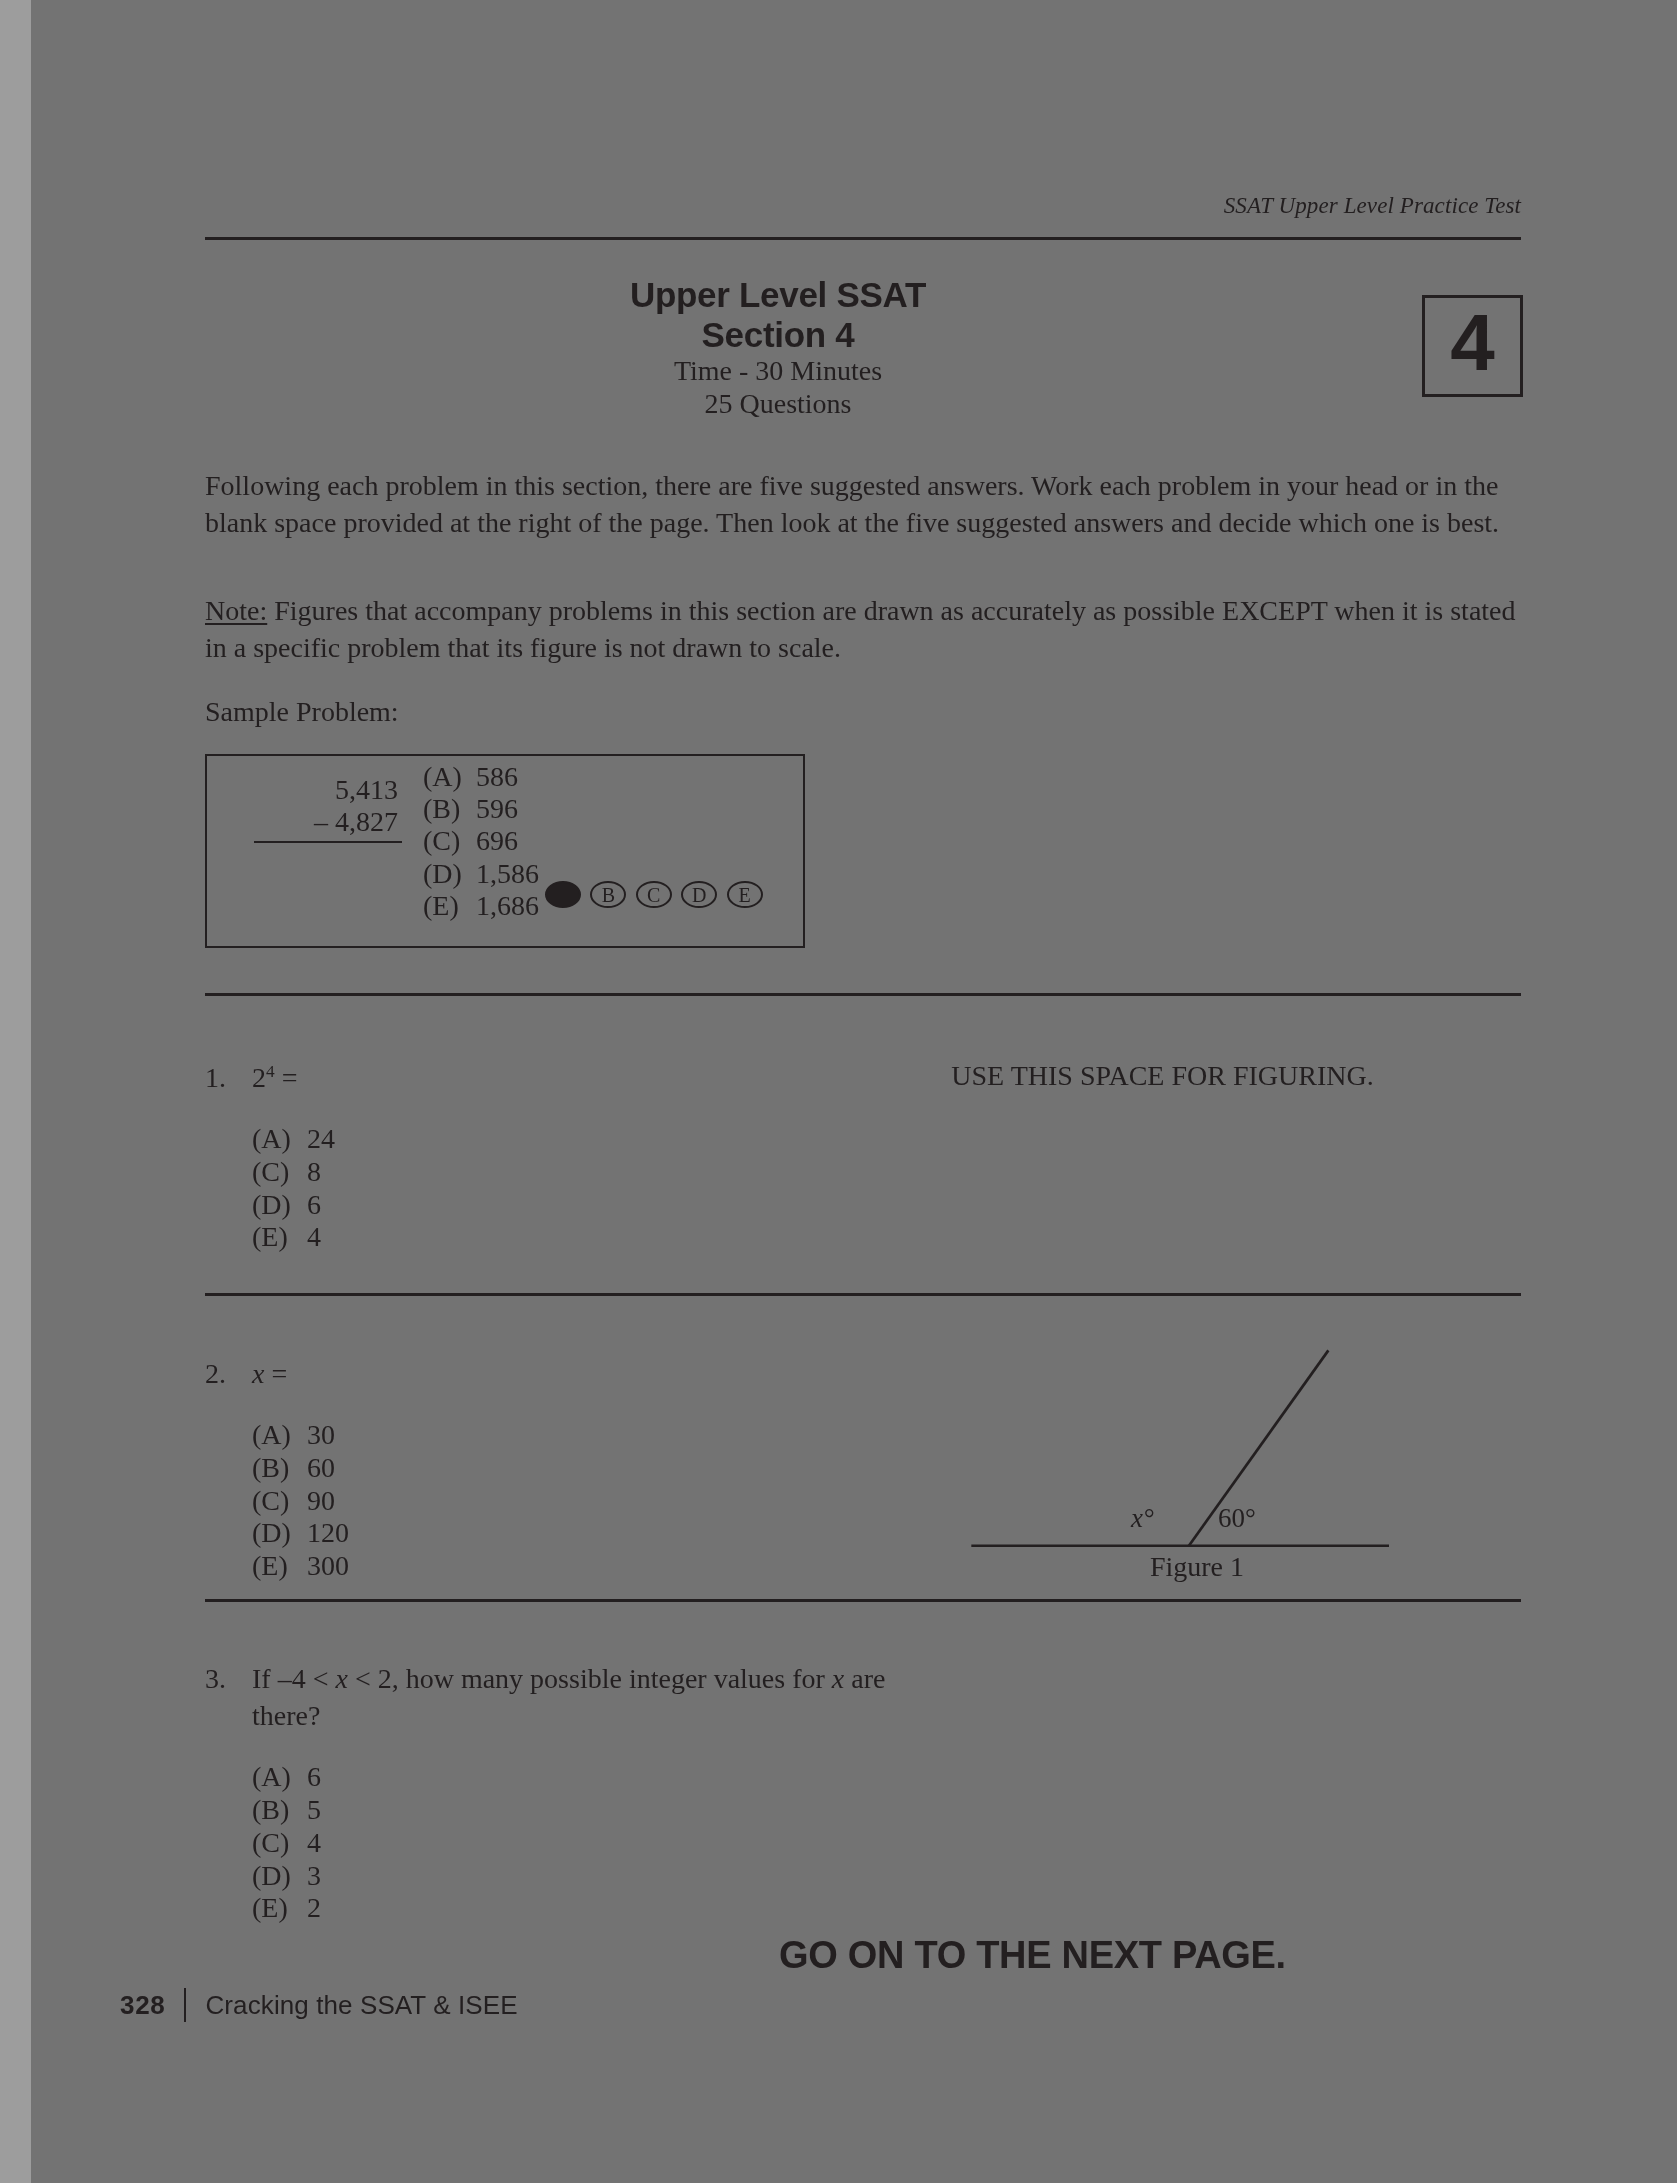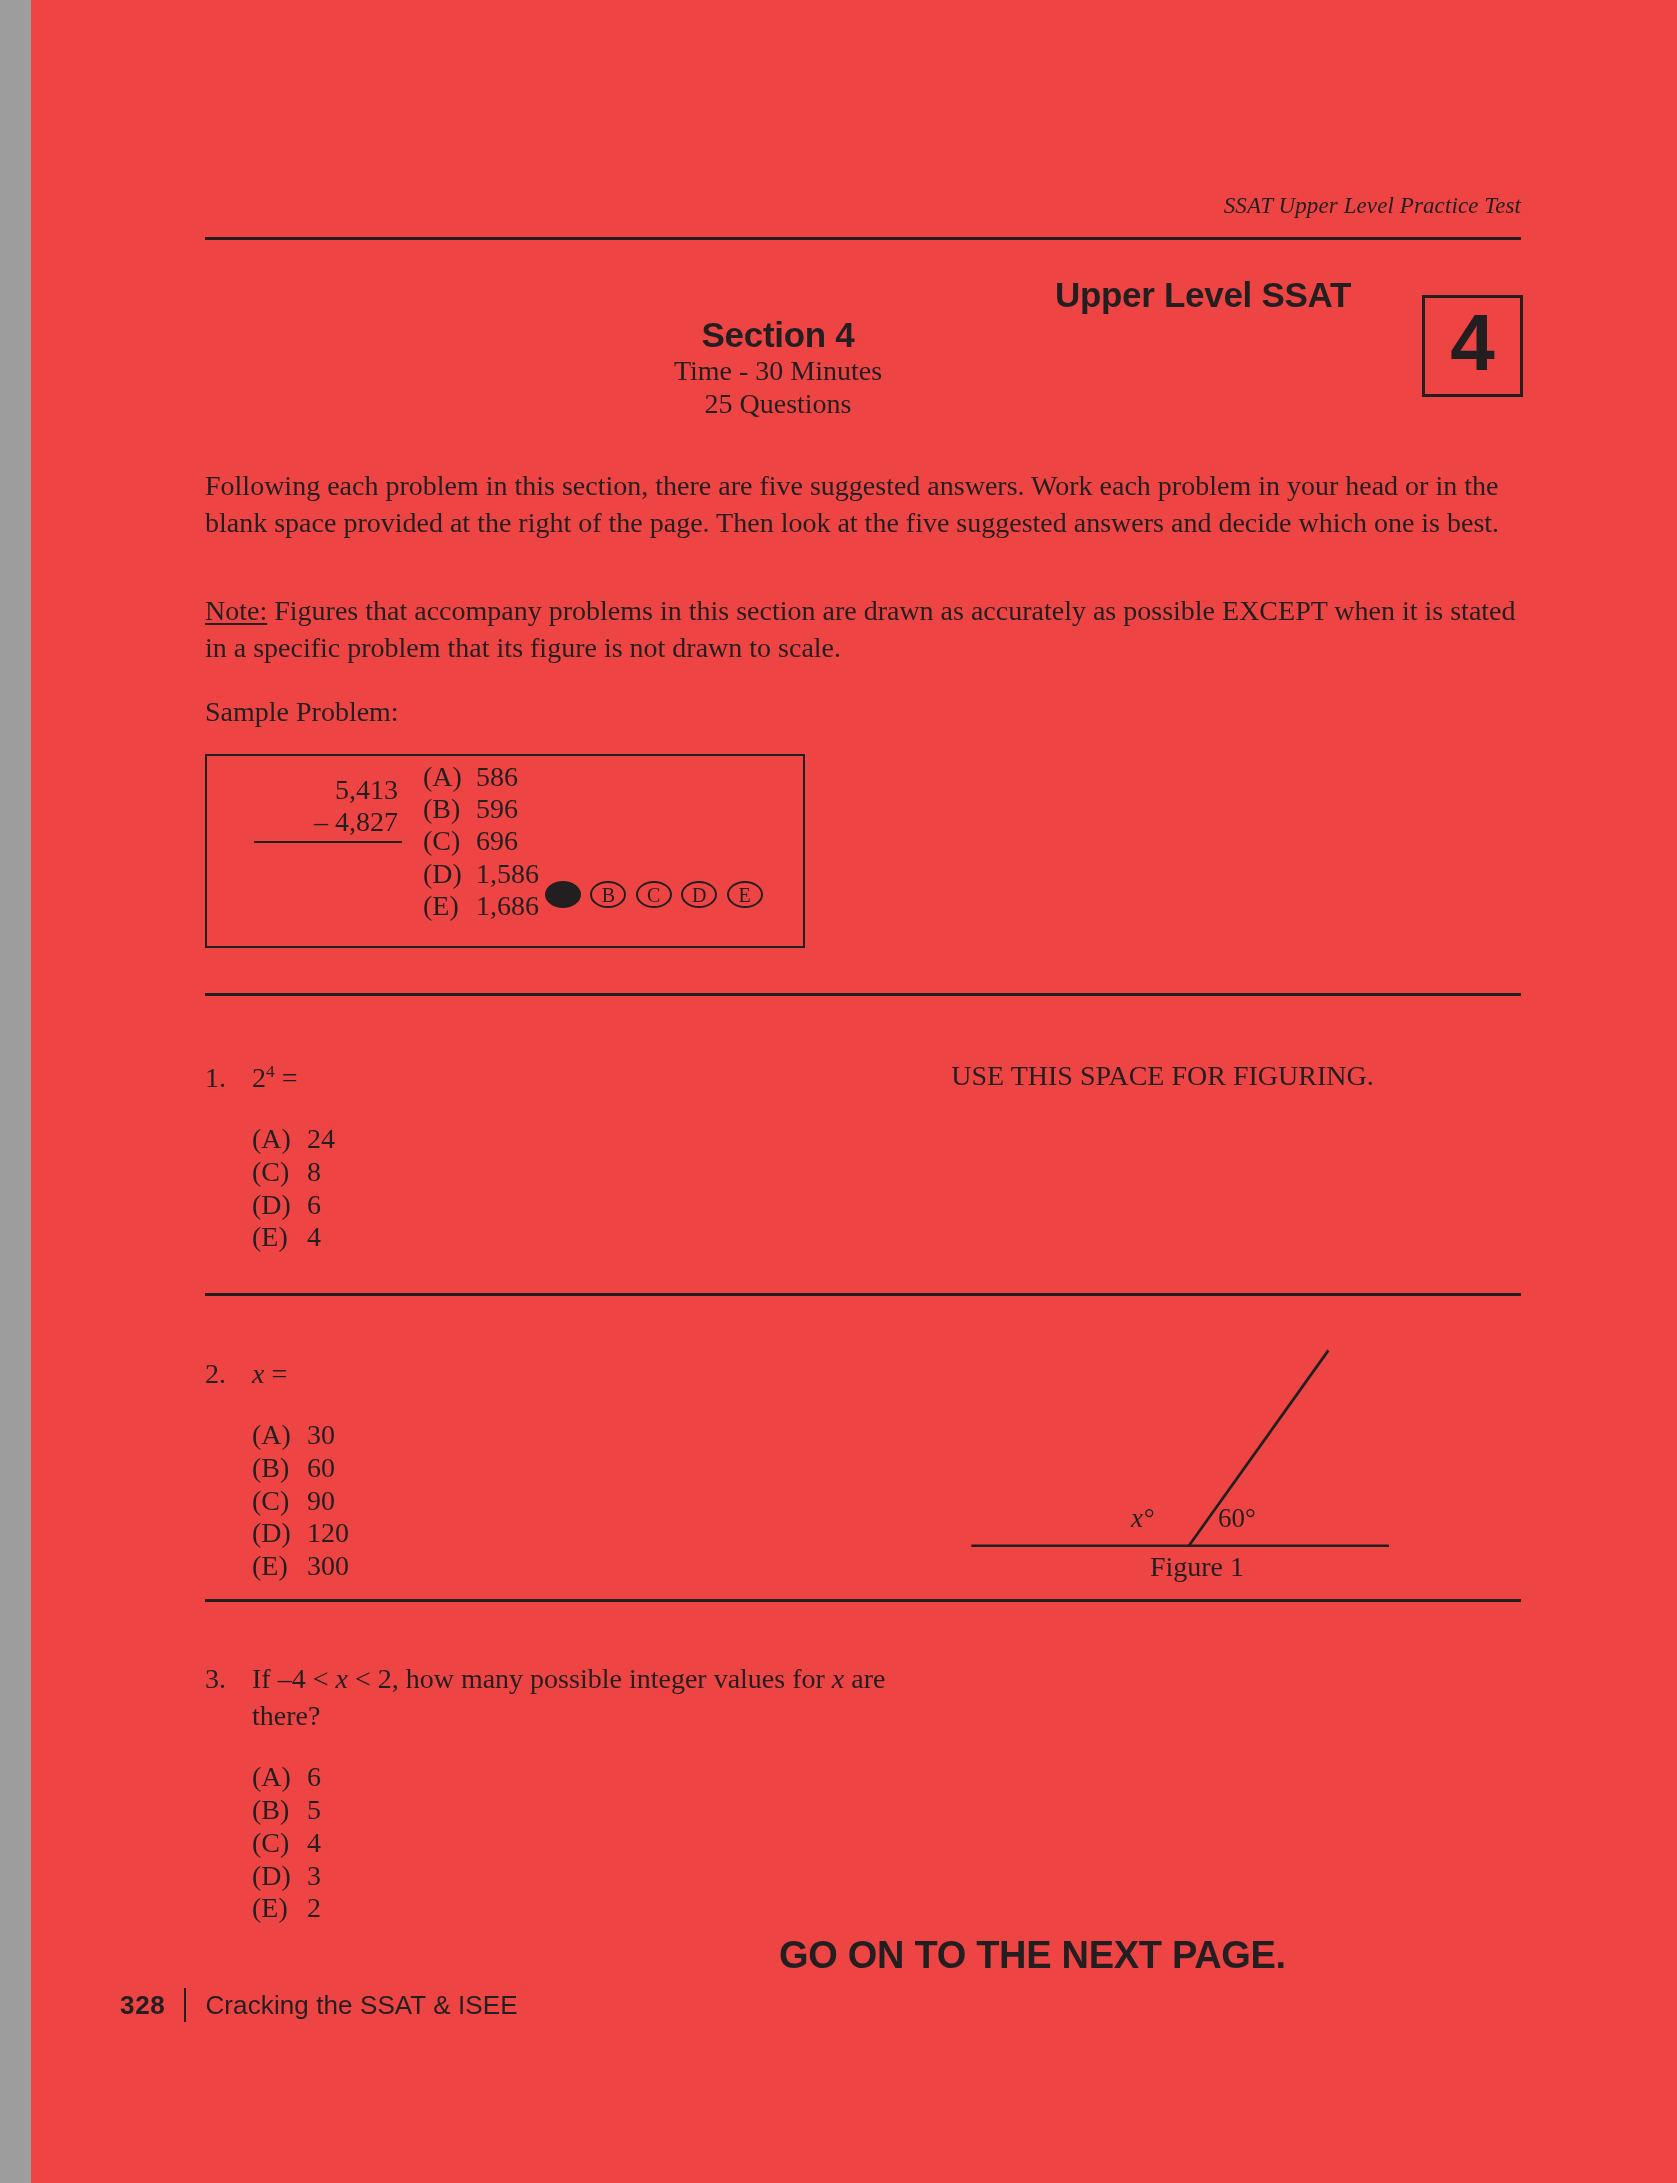--- a/index.html
+++ b/index.html
@@ -19,21 +19,21 @@
   .gutter-bar {
     position: absolute;
     left: 0; top: 0;
     width: 31px; height: 2183px;
     background: #9d9d9d;
   }
   .page {
     position: absolute;
     left: 31px; top: 0;
     width: 1647px; height: 2183px;
-    background: #ef4444;
+    background: #737373;
   }
   
   .running-head {
     position: absolute;
     left: 728px; top: 193px;
     width: 762px;
     text-align: right;
     font-style: italic;
     font-size: 23px;
     letter-spacing: 0.1px;
@@ -52,21 +52,20 @@
     width: 1146px;
     text-align: center;
   }
   .title-main {
     font-family: "Liberation Sans", "DejaVu Sans", sans-serif;
     font-weight: bold;
     font-size: 35px;
     line-height: 1.13;
     letter-spacing: -0.3px;
     color: #231f20;
-    text-align: right;
   }
   .title-sub {
     font-family: "Liberation Sans", "DejaVu Sans", sans-serif;
     font-weight: bold;
     font-size: 35px;
     line-height: 1.13;
     letter-spacing: -0.3px;
     color: #231f20;
   }
   .title-time, .title-count {

